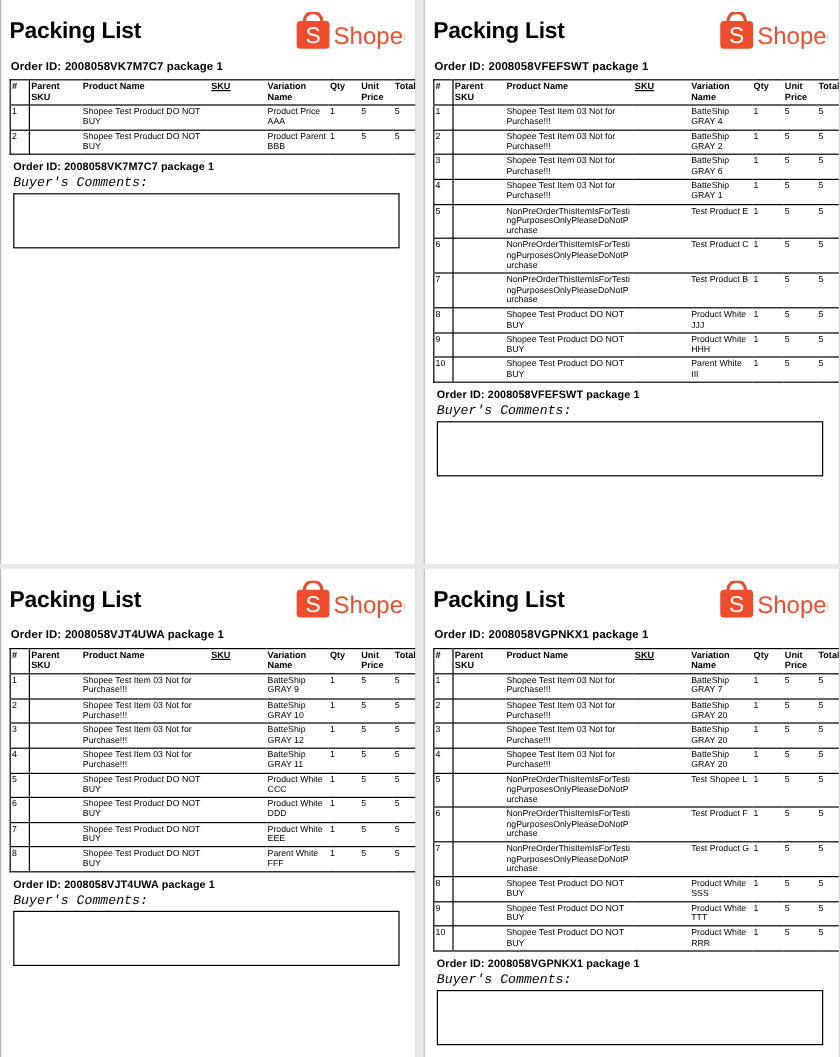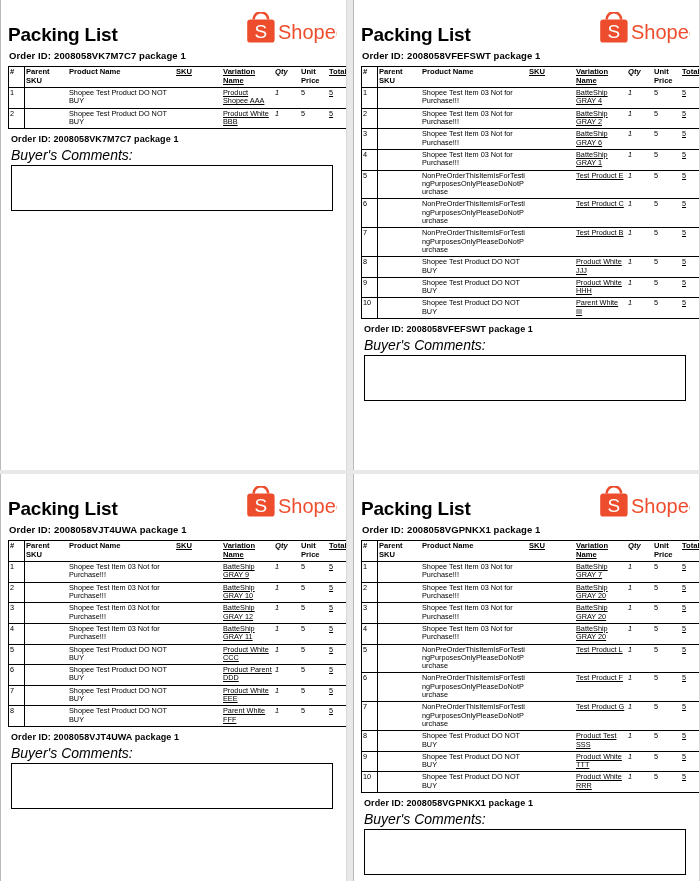--- a/index.html
+++ b/index.html
@@ -39,21 +39,21 @@
     padding: 6px 7px 0 7px;
     overflow: hidden;
     position: relative;
   }
   .page-left { width: 347px; }
   .page-right { width: 347px; margin-left: 6px; }
 
   
   .pl-header {
     display: flex;
-    align-items: flex-end;
+    align-items: center;
     justify-content: space-between;
     height: 40px;
   }
   .pl-title {
     font-size: 19px;
     font-weight: bold;
     letter-spacing: -0.2px;
     line-height: 22px;
     margin: 1px 0 0 0;
     white-space: nowrap;
@@ -101,39 +101,40 @@
     border-top: 0;
   }
   table.items tbody tr:last-child td { border-bottom: 0; }
   table.items tbody tr td.c-num { border-right: 1px solid #000; }
   table.items thead th.c-num { border-right: 1px solid #000; }
 
   .c-num   { width: 13px; }
   .c-psku  { width: 41px; }
   .c-pname { width: 105px; margin-left: 22px; }
   .c-sku   { width: 45px; text-decoration: underline; }
-  .c-var   { width: 50px; text-decoration: underline; }
-  .c-qty   { width: 24px; font-style: italic; }
+  .c-var   { width: 50px; }
+  .c-qty   { width: 24px; }
   .c-unit  { width: 26px; }
-  .c-total { width: 28px; text-decoration: underline; }
+  .c-total { width: 28px; }
 
   .wrapword { word-break: break-all; }
 
   
   .footer-order {
     font-size: 9px;
     font-weight: bold;
     margin: 5px 0 3px 3px;
     white-space: nowrap;
     letter-spacing: 0.1px;
   }
   .comments-label {
-    font-size: 14px;
+    font-size: 11px;
     font-style: italic;
     margin: 0 0 2px 3px;
+    font-family: Liberation Mono, monospace;
   }
   .comments-box {
     margin: 0 6px 0 3px;
     height: 44px;
     border: 1px solid #000;
     background: #ffffff;
   }
 </style>
 </head>
 <body>
@@ -166,31 +167,31 @@
               <th class="c-unit">Unit Price</th>
               <th class="c-total">Total</th>
             </tr>
           </thead>
           <tbody>
             <tr>
               <td class="c-num">1</td>
               <td class="c-psku"></td>
               <td class="c-pname">Shopee Test Product DO NOT BUY</td>
               <td class="c-sku"></td>
-              <td class="c-var">Product Shopee AAA</td>
+              <td class="c-var">Product Price AAA</td>
               <td class="c-qty">1</td>
               <td class="c-unit">5</td>
               <td class="c-total">5</td>
             </tr>
             <tr>
               <td class="c-num">2</td>
               <td class="c-psku"></td>
               <td class="c-pname">Shopee Test Product DO NOT BUY</td>
               <td class="c-sku"></td>
-              <td class="c-var">Product White BBB</td>
+              <td class="c-var">Product Parent BBB</td>
               <td class="c-qty">1</td>
               <td class="c-unit">5</td>
               <td class="c-total">5</td>
             </tr>
           </tbody>
         </table>
         <div class="footer-order"><span class="lbl">Order ID:</span> <span>2008058VK7M7C7 package 1</span></div>
         <div class="comments-label">Buyer's Comments:</div>
         <div class="comments-box"></div>
       </div>
@@ -405,21 +406,21 @@
               <td class="c-var">Product White CCC</td>
               <td class="c-qty">1</td>
               <td class="c-unit">5</td>
               <td class="c-total">5</td>
             </tr>
             <tr>
               <td class="c-num">6</td>
               <td class="c-psku"></td>
               <td class="c-pname">Shopee Test Product DO NOT BUY</td>
               <td class="c-sku"></td>
-              <td class="c-var">Product Parent DDD</td>
+              <td class="c-var">Product White DDD</td>
               <td class="c-qty">1</td>
               <td class="c-unit">5</td>
               <td class="c-total">5</td>
             </tr>
             <tr>
               <td class="c-num">7</td>
               <td class="c-psku"></td>
               <td class="c-pname">Shopee Test Product DO NOT BUY</td>
               <td class="c-sku"></td>
               <td class="c-var">Product White EEE</td>
@@ -508,21 +509,21 @@
               <td class="c-var">BatteShip GRAY 20</td>
               <td class="c-qty">1</td>
               <td class="c-unit">5</td>
               <td class="c-total">5</td>
             </tr>
             <tr>
               <td class="c-num">5</td>
               <td class="c-psku"></td>
               <td class="c-pname wrapword">NonPreOrderThisItemIsForTestingPurposesOnlyPleaseDoNotPurchase</td>
               <td class="c-sku"></td>
-              <td class="c-var">Test Product L</td>
+              <td class="c-var">Test Shopee L</td>
               <td class="c-qty">1</td>
               <td class="c-unit">5</td>
               <td class="c-total">5</td>
             </tr>
             <tr>
               <td class="c-num">6</td>
               <td class="c-psku"></td>
               <td class="c-pname wrapword">NonPreOrderThisItemIsForTestingPurposesOnlyPleaseDoNotPurchase</td>
               <td class="c-sku"></td>
               <td class="c-var">Test Product F</td>
@@ -538,21 +539,21 @@
               <td class="c-var">Test Product G</td>
               <td class="c-qty">1</td>
               <td class="c-unit">5</td>
               <td class="c-total">5</td>
             </tr>
             <tr>
               <td class="c-num">8</td>
               <td class="c-psku"></td>
               <td class="c-pname">Shopee Test Product DO NOT BUY</td>
               <td class="c-sku"></td>
-              <td class="c-var">Product Test SSS</td>
+              <td class="c-var">Product White SSS</td>
               <td class="c-qty">1</td>
               <td class="c-unit">5</td>
               <td class="c-total">5</td>
             </tr>
             <tr>
               <td class="c-num">9</td>
               <td class="c-psku"></td>
               <td class="c-pname">Shopee Test Product DO NOT BUY</td>
               <td class="c-sku"></td>
               <td class="c-var">Product White TTT</td>

